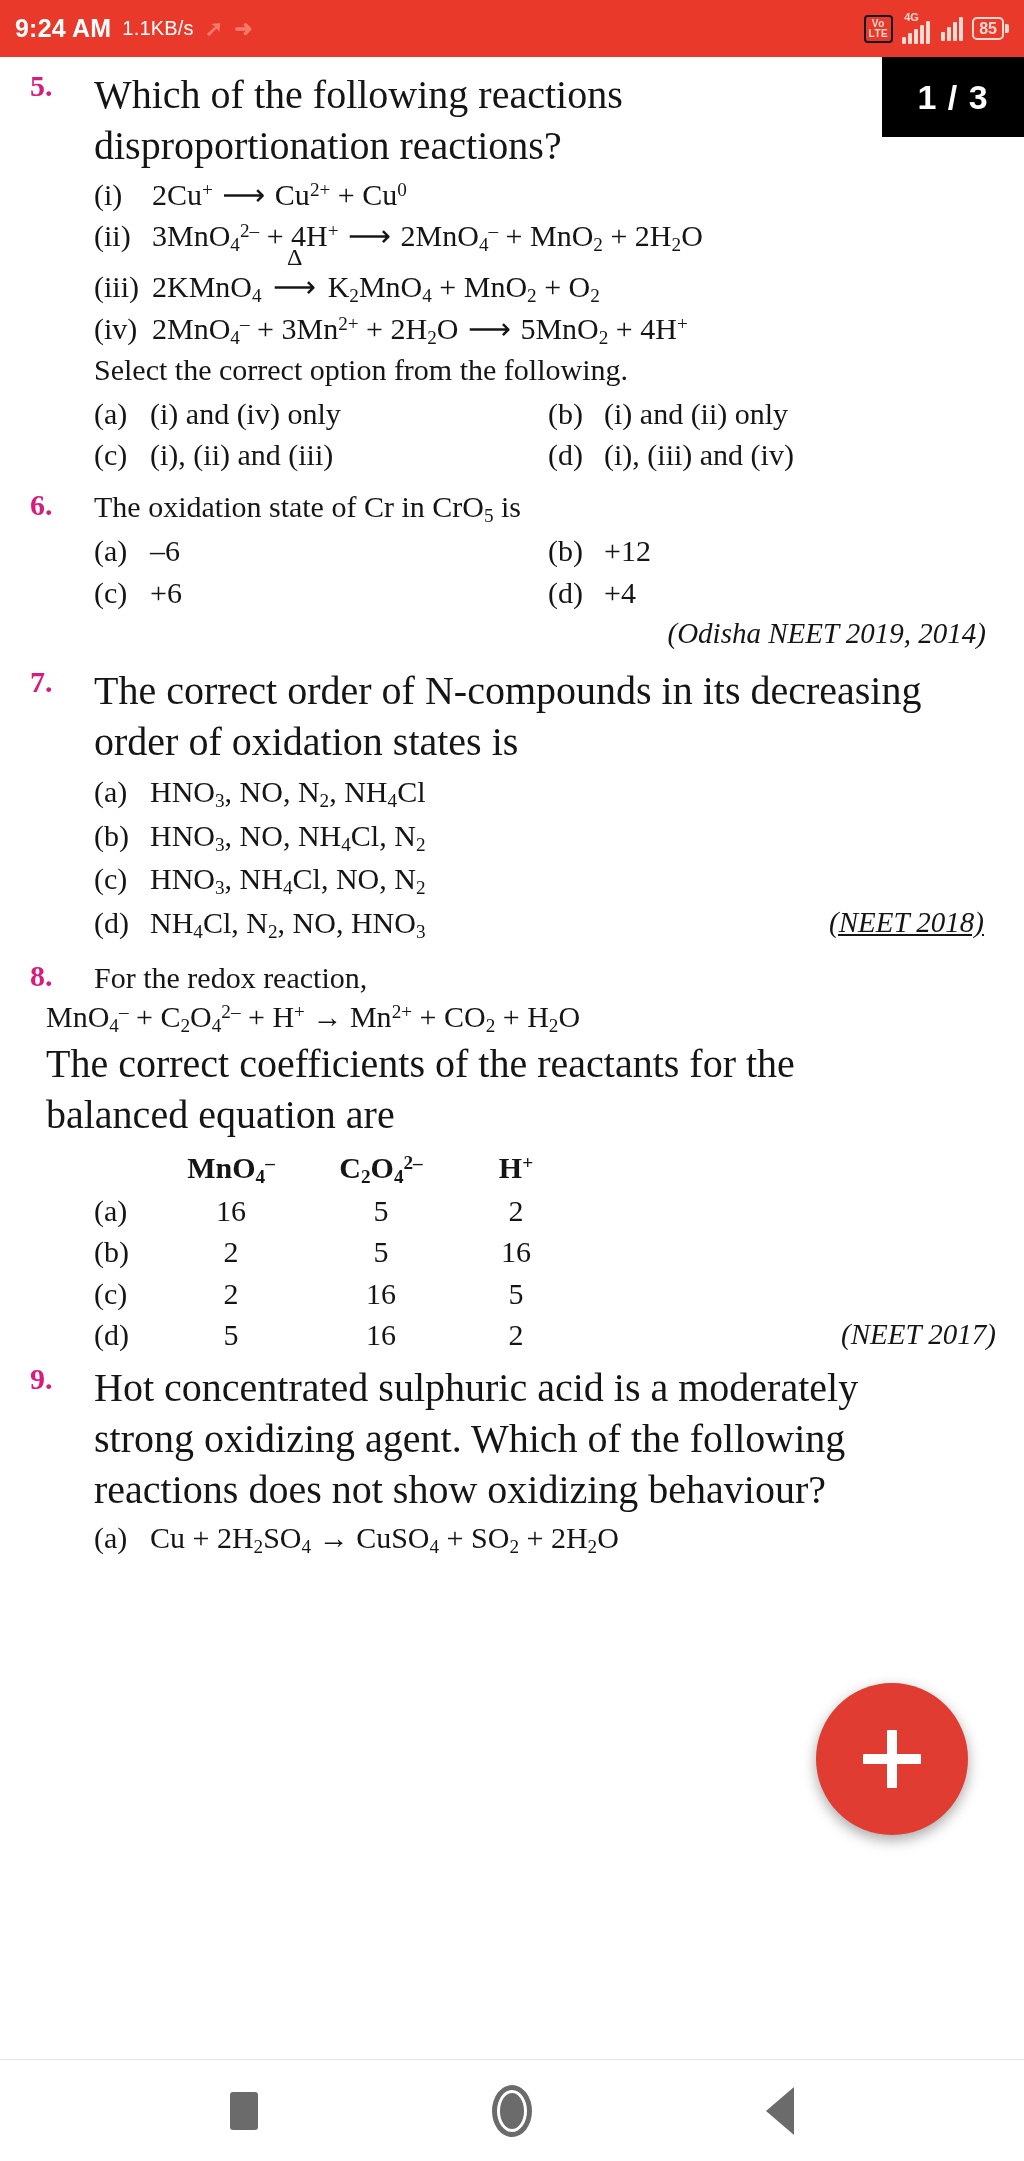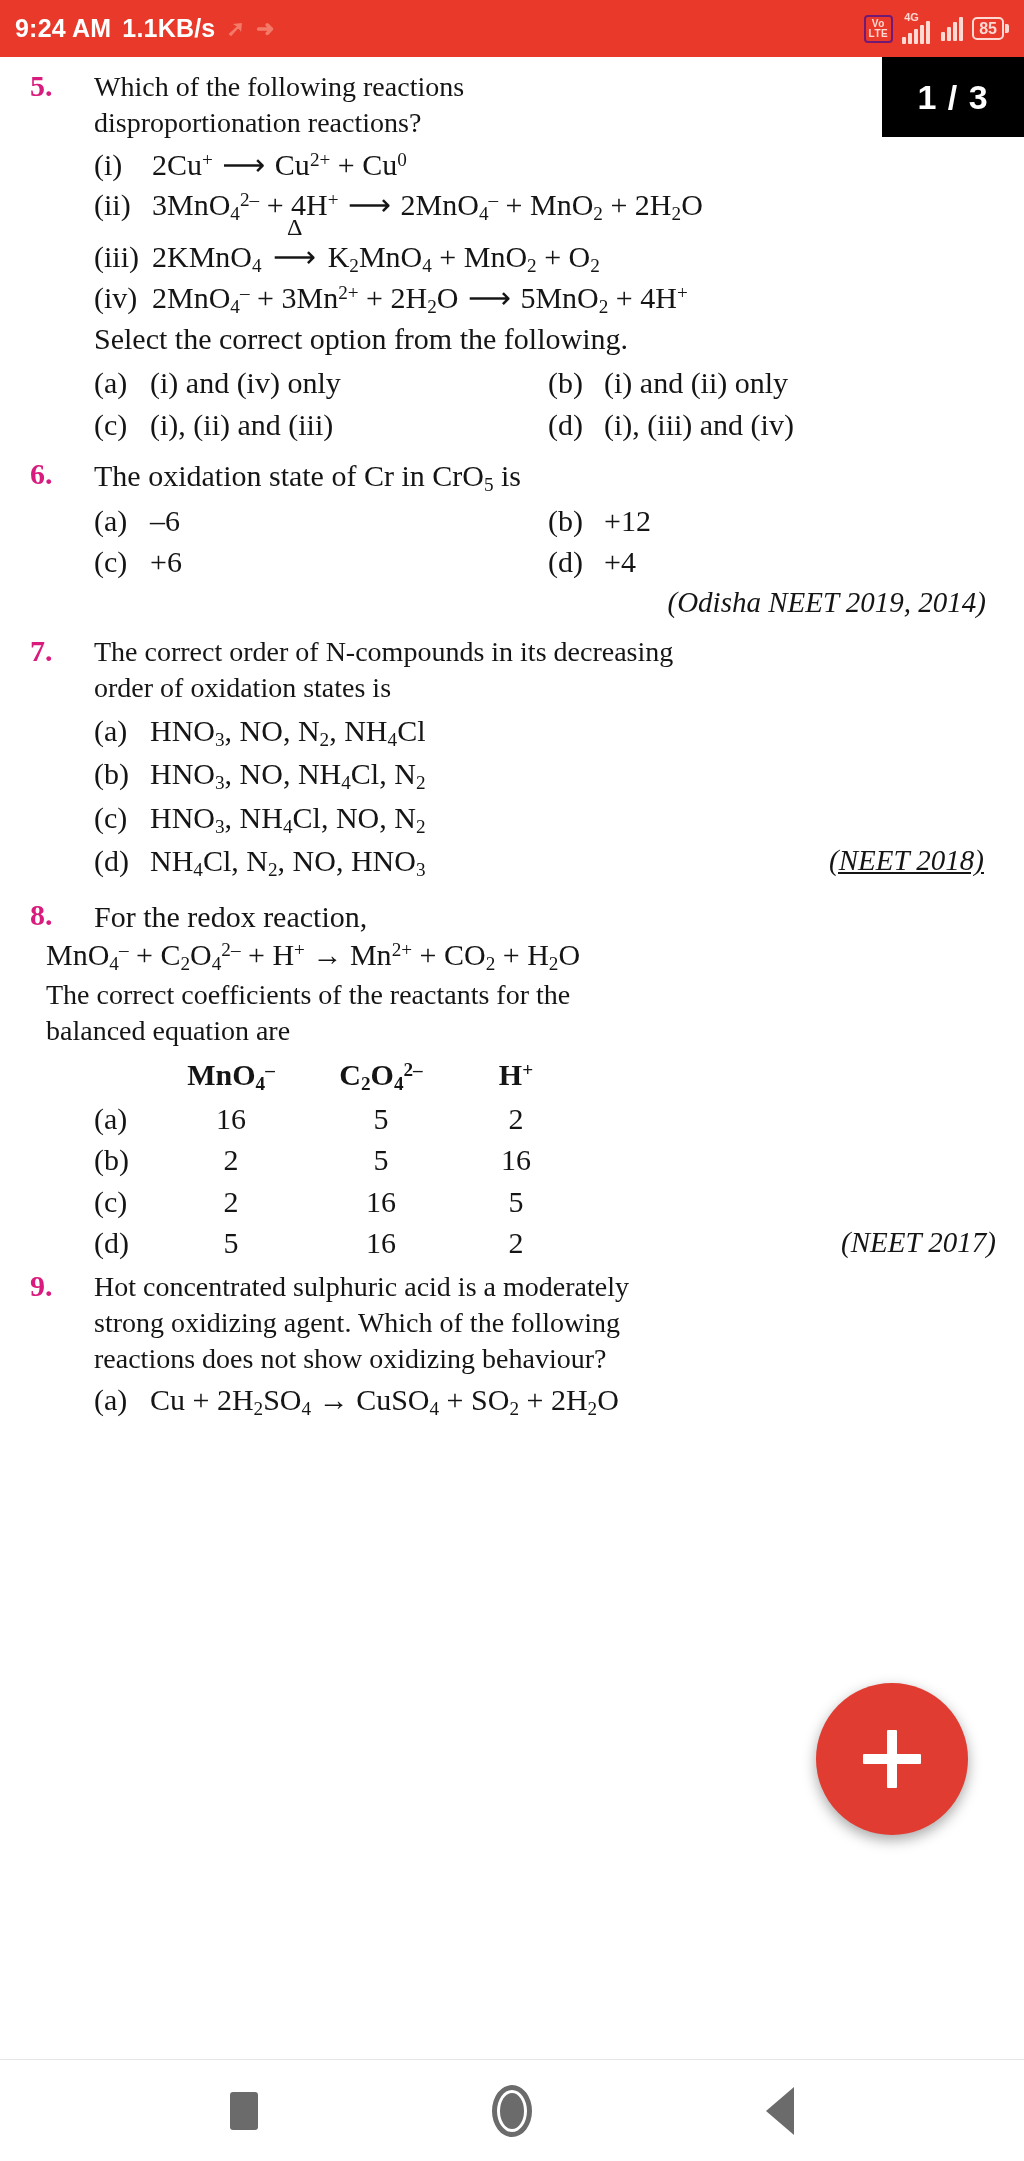--- a/index.html
+++ b/index.html
@@ -14,26 +14,26 @@
   
   .statusbar {
     position:absolute; top:0; left:0; width:1024px; height:57px;
     background:#e8392b;
     display:flex; align-items:center;
     padding:0 15px;
     font-family:"Liberation Sans", sans-serif;
   }
   .sb-left { display:flex; align-items:center; gap:11px; }
   .sb-time { color:#ffffff; font-size:25px; font-weight:bold; letter-spacing:.2px; }
-  .sb-rate { color:#ffffff; font-size:25px; font-weight:bold; letter-spacing:.2px; }
+  .sb-rate { color:#ffffff; font-size:20px; font-weight:normal; letter-spacing:.2px; }
   .sb-arrow { color:#f37a68; font-size:22px; font-weight:bold; line-height:1; }
   .sb-spacer { flex:1; }
   .sb-right { display:flex; align-items:center; gap:9px; }
   .volte {
-    border:2px solid #701a75; border-radius:4px;
+    border:2px solid #0f172a; border-radius:4px;
     color:#ffd9d2; font-size:10px; font-weight:bold;
     line-height:10px; padding:2px 3px; text-align:center;
     display:flex; flex-direction:column; letter-spacing:.5px;
   }
   .sig-wrap { position:relative; display:flex; align-items:flex-end; height:30px; }
   .sig-4g { position:absolute; top:-3px; left:2px; color:#ffd9d2; font-size:11px; font-weight:bold; }
   .bars { display:flex; align-items:flex-end; gap:2px; height:22px; margin-top:8px; }
   .bars i { display:block; width:4px; background:#ffd9d2; border-radius:1px; }
   .bars i:nth-child(1){height:7px;} .bars i:nth-child(2){height:11px;}
   .bars i:nth-child(3){height:15px;} .bars i:nth-child(4){height:19px;}
@@ -69,21 +69,21 @@
     padding:12px 22px 0 22px;
     color:#151515;
   }
   .qblock { position:relative; padding-left:72px; margin-bottom:2px; }
   .qnum {
     position:absolute; left:8px; top:0;
     color:#d81b7c; font-weight:bold; font-size:30px;
     font-family:"Liberation Serif", serif;
   }
   .qtext {
-    font-size:28px; line-height:1.28;
+    font-size:40px; line-height:1.28;
     text-align:justify; text-justify:inter-word;
   }
 
   .line { font-size:30px; line-height:1.28; }
   .subline { position:relative; padding-left:58px; font-size:30px; line-height:1.34; }
   .rn { position:absolute; left:0; top:0; }
 
   .opts { display:flex; flex-wrap:wrap; }
   .opt { width:50%; font-size:30px; line-height:1.38; position:relative; padding-left:56px; }
   .opt .ol { position:absolute; left:0; top:0; }

